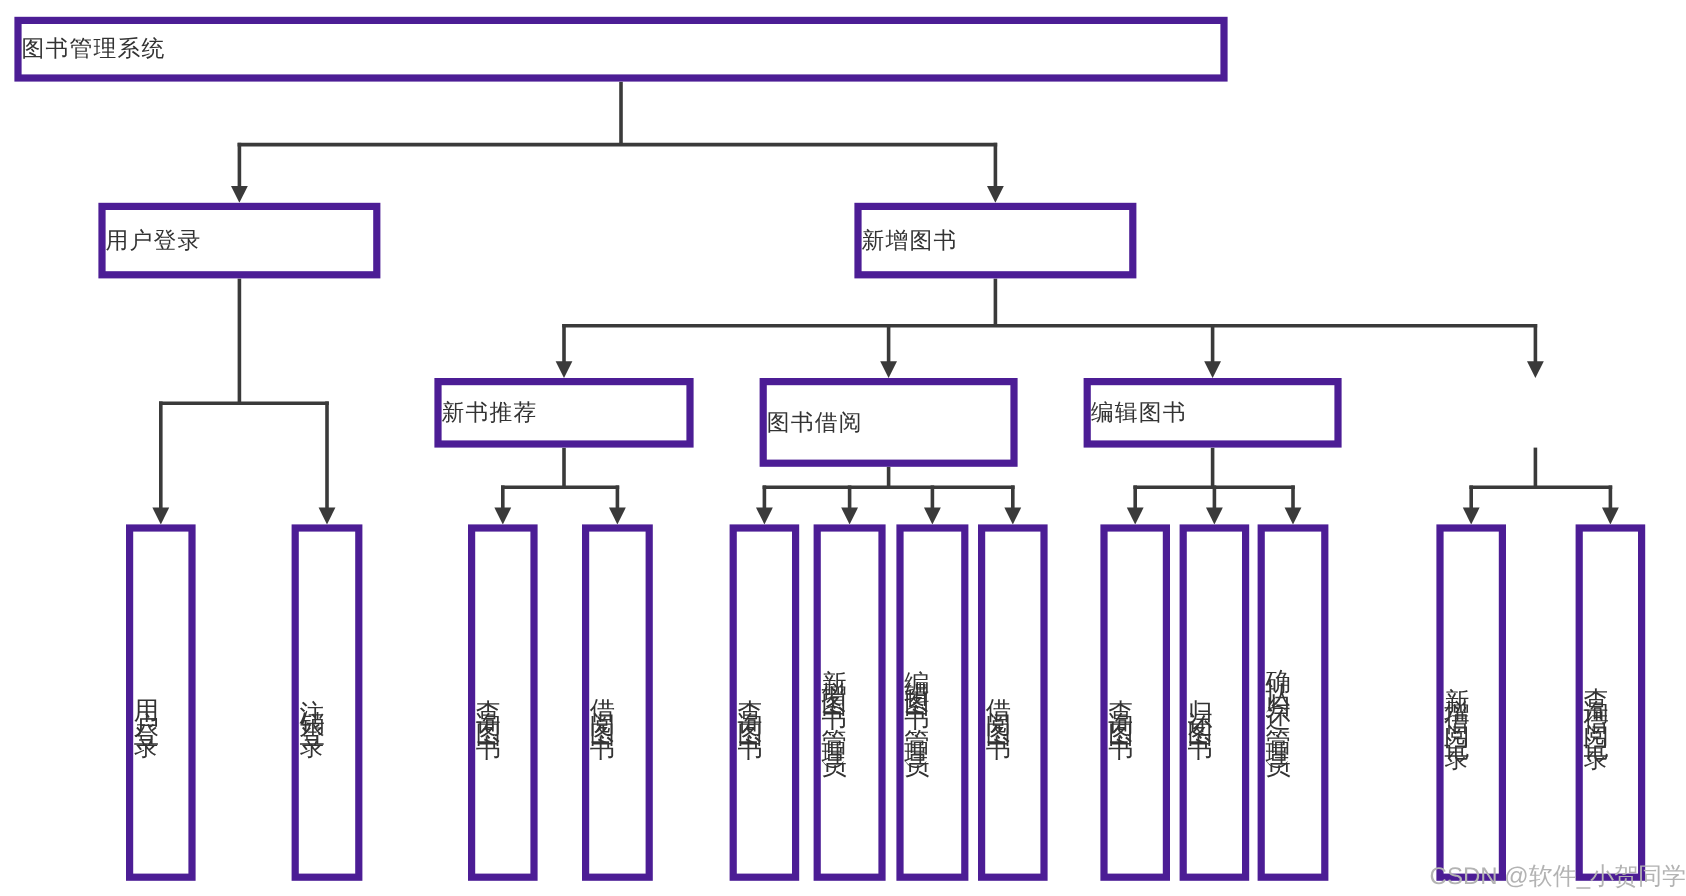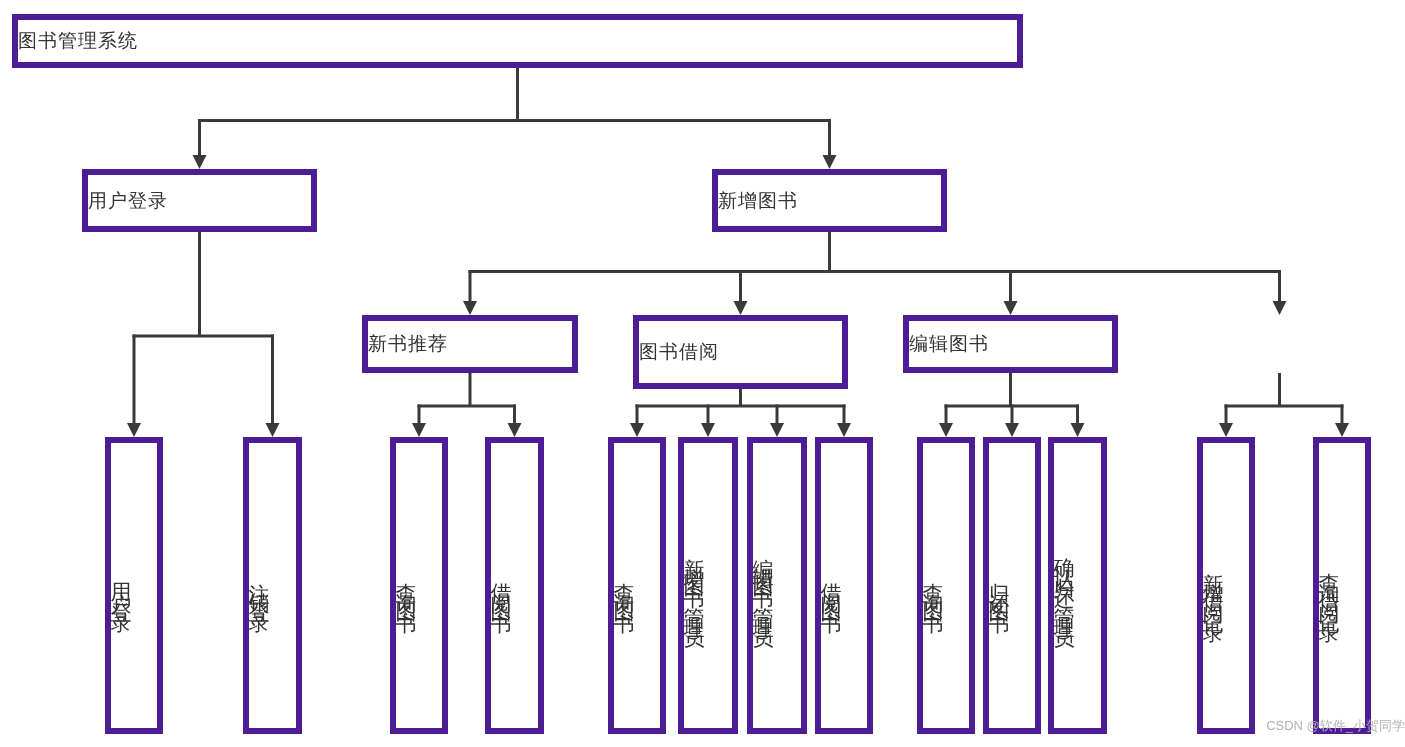--- a/index.html
+++ b/index.html
@@ -41,21 +41,21 @@
     font-size: 21px;
     letter-spacing: 10px;
     line-height: 1;
     white-space: nowrap;
   }
   .watermark {
     position: absolute;
     left: 1186px;
     top: 717px;
     width: 219px;
-    font-size: 13px;
+    font-size: 20px;
     color: #b3b3b3;
     white-space: nowrap;
     text-align: right;
   }
 </style>
 </head>
 <body>
 
 <div class="canvas">
 

